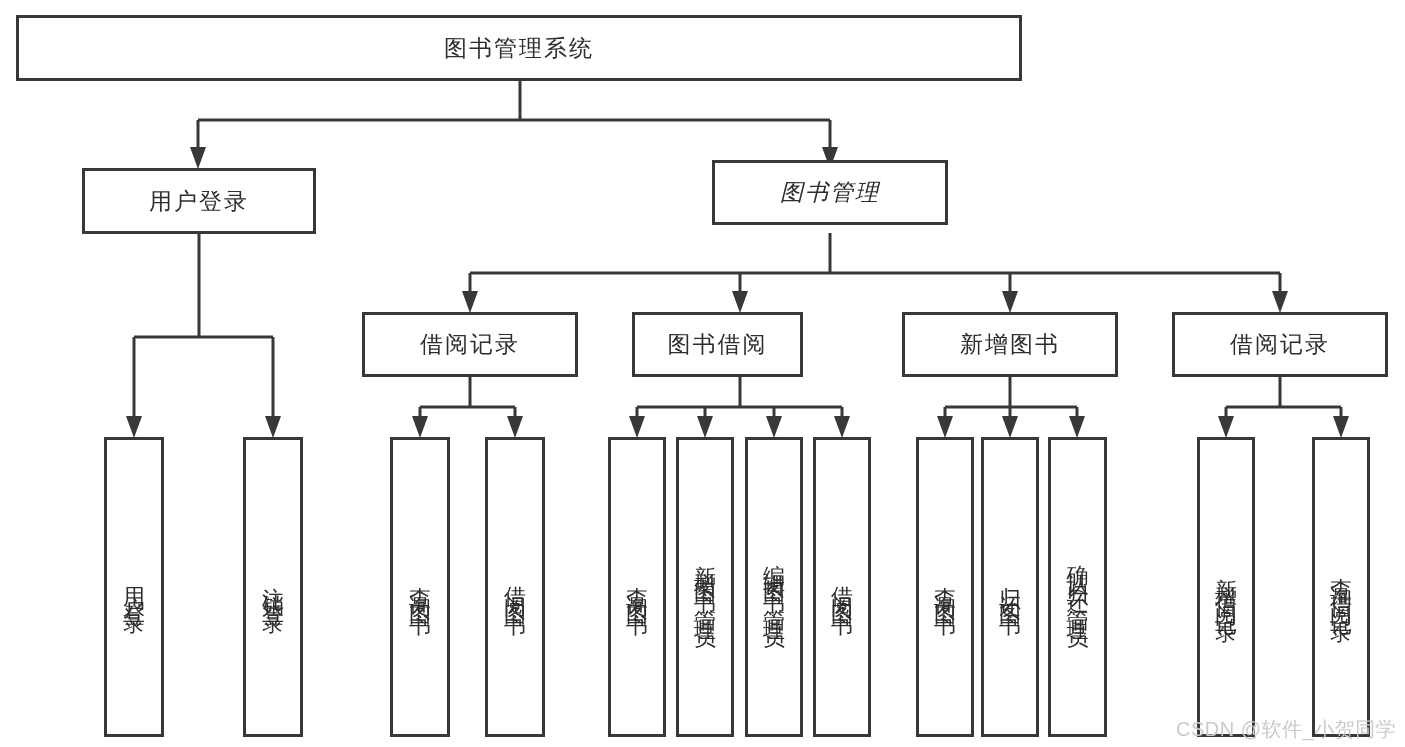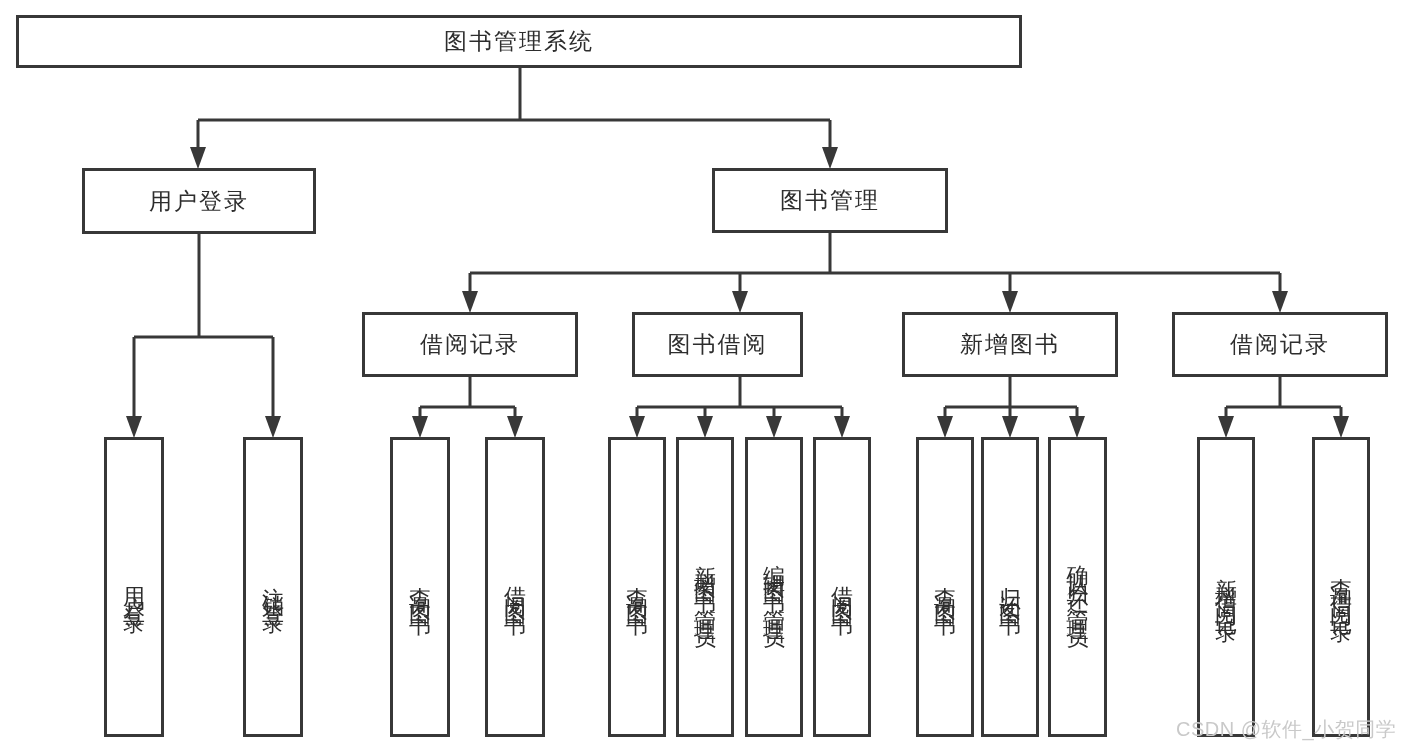--- a/index.html
+++ b/index.html
@@ -111,24 +111,24 @@
       <polygon class="arrow" points="766,416 782,416 774,438"></polygon>
       <polygon class="arrow" points="834,416 850,416 842,438"></polygon>
       <polygon class="arrow" points="937,416 953,416 945,438"></polygon>
       <polygon class="arrow" points="1002,416 1018,416 1010,438"></polygon>
       <polygon class="arrow" points="1069,416 1085,416 1077,438"></polygon>
       <polygon class="arrow" points="1218,416 1234,416 1226,438"></polygon>
       <polygon class="arrow" points="1333,416 1349,416 1341,438"></polygon>
     </g>
   </svg>
 
-  <div class="hbox" style="left:16px; top:15px; width:1006px; height:53px;">图书管理系统</div>
+  <div class="hbox" style="left:16px; top:15px; width:1006px; height:66px;">图书管理系统</div>
 
   <div class="hbox" style="left:82px; top:168px; width:234px; height:66px;">用户登录</div>
-  <div class="hbox" style="left:712px; top:168px; width:236px; height:65px;">图书管理</div>
+  <div class="hbox" style="left:712px; top:160px; width:236px; height:65px;font-style:italic;">图书管理</div>
 
   <div class="hbox" style="left:362px; top:312px; width:216px; height:65px;">借阅记录</div>
   <div class="hbox" style="left:632px; top:312px; width:171px; height:65px;">图书借阅</div>
   <div class="hbox" style="left:902px; top:312px; width:216px; height:65px;">新增图书</div>
   <div class="hbox" style="left:1172px; top:312px; width:216px; height:65px;">借阅记录</div>
 
   <div class="vbox" style="left:104px; top:437px; width:60px; height:300px;">
     <span class="vtext">用户登录</span>
   </div>
   <div class="vbox" style="left:243px; top:437px; width:60px; height:300px;">

